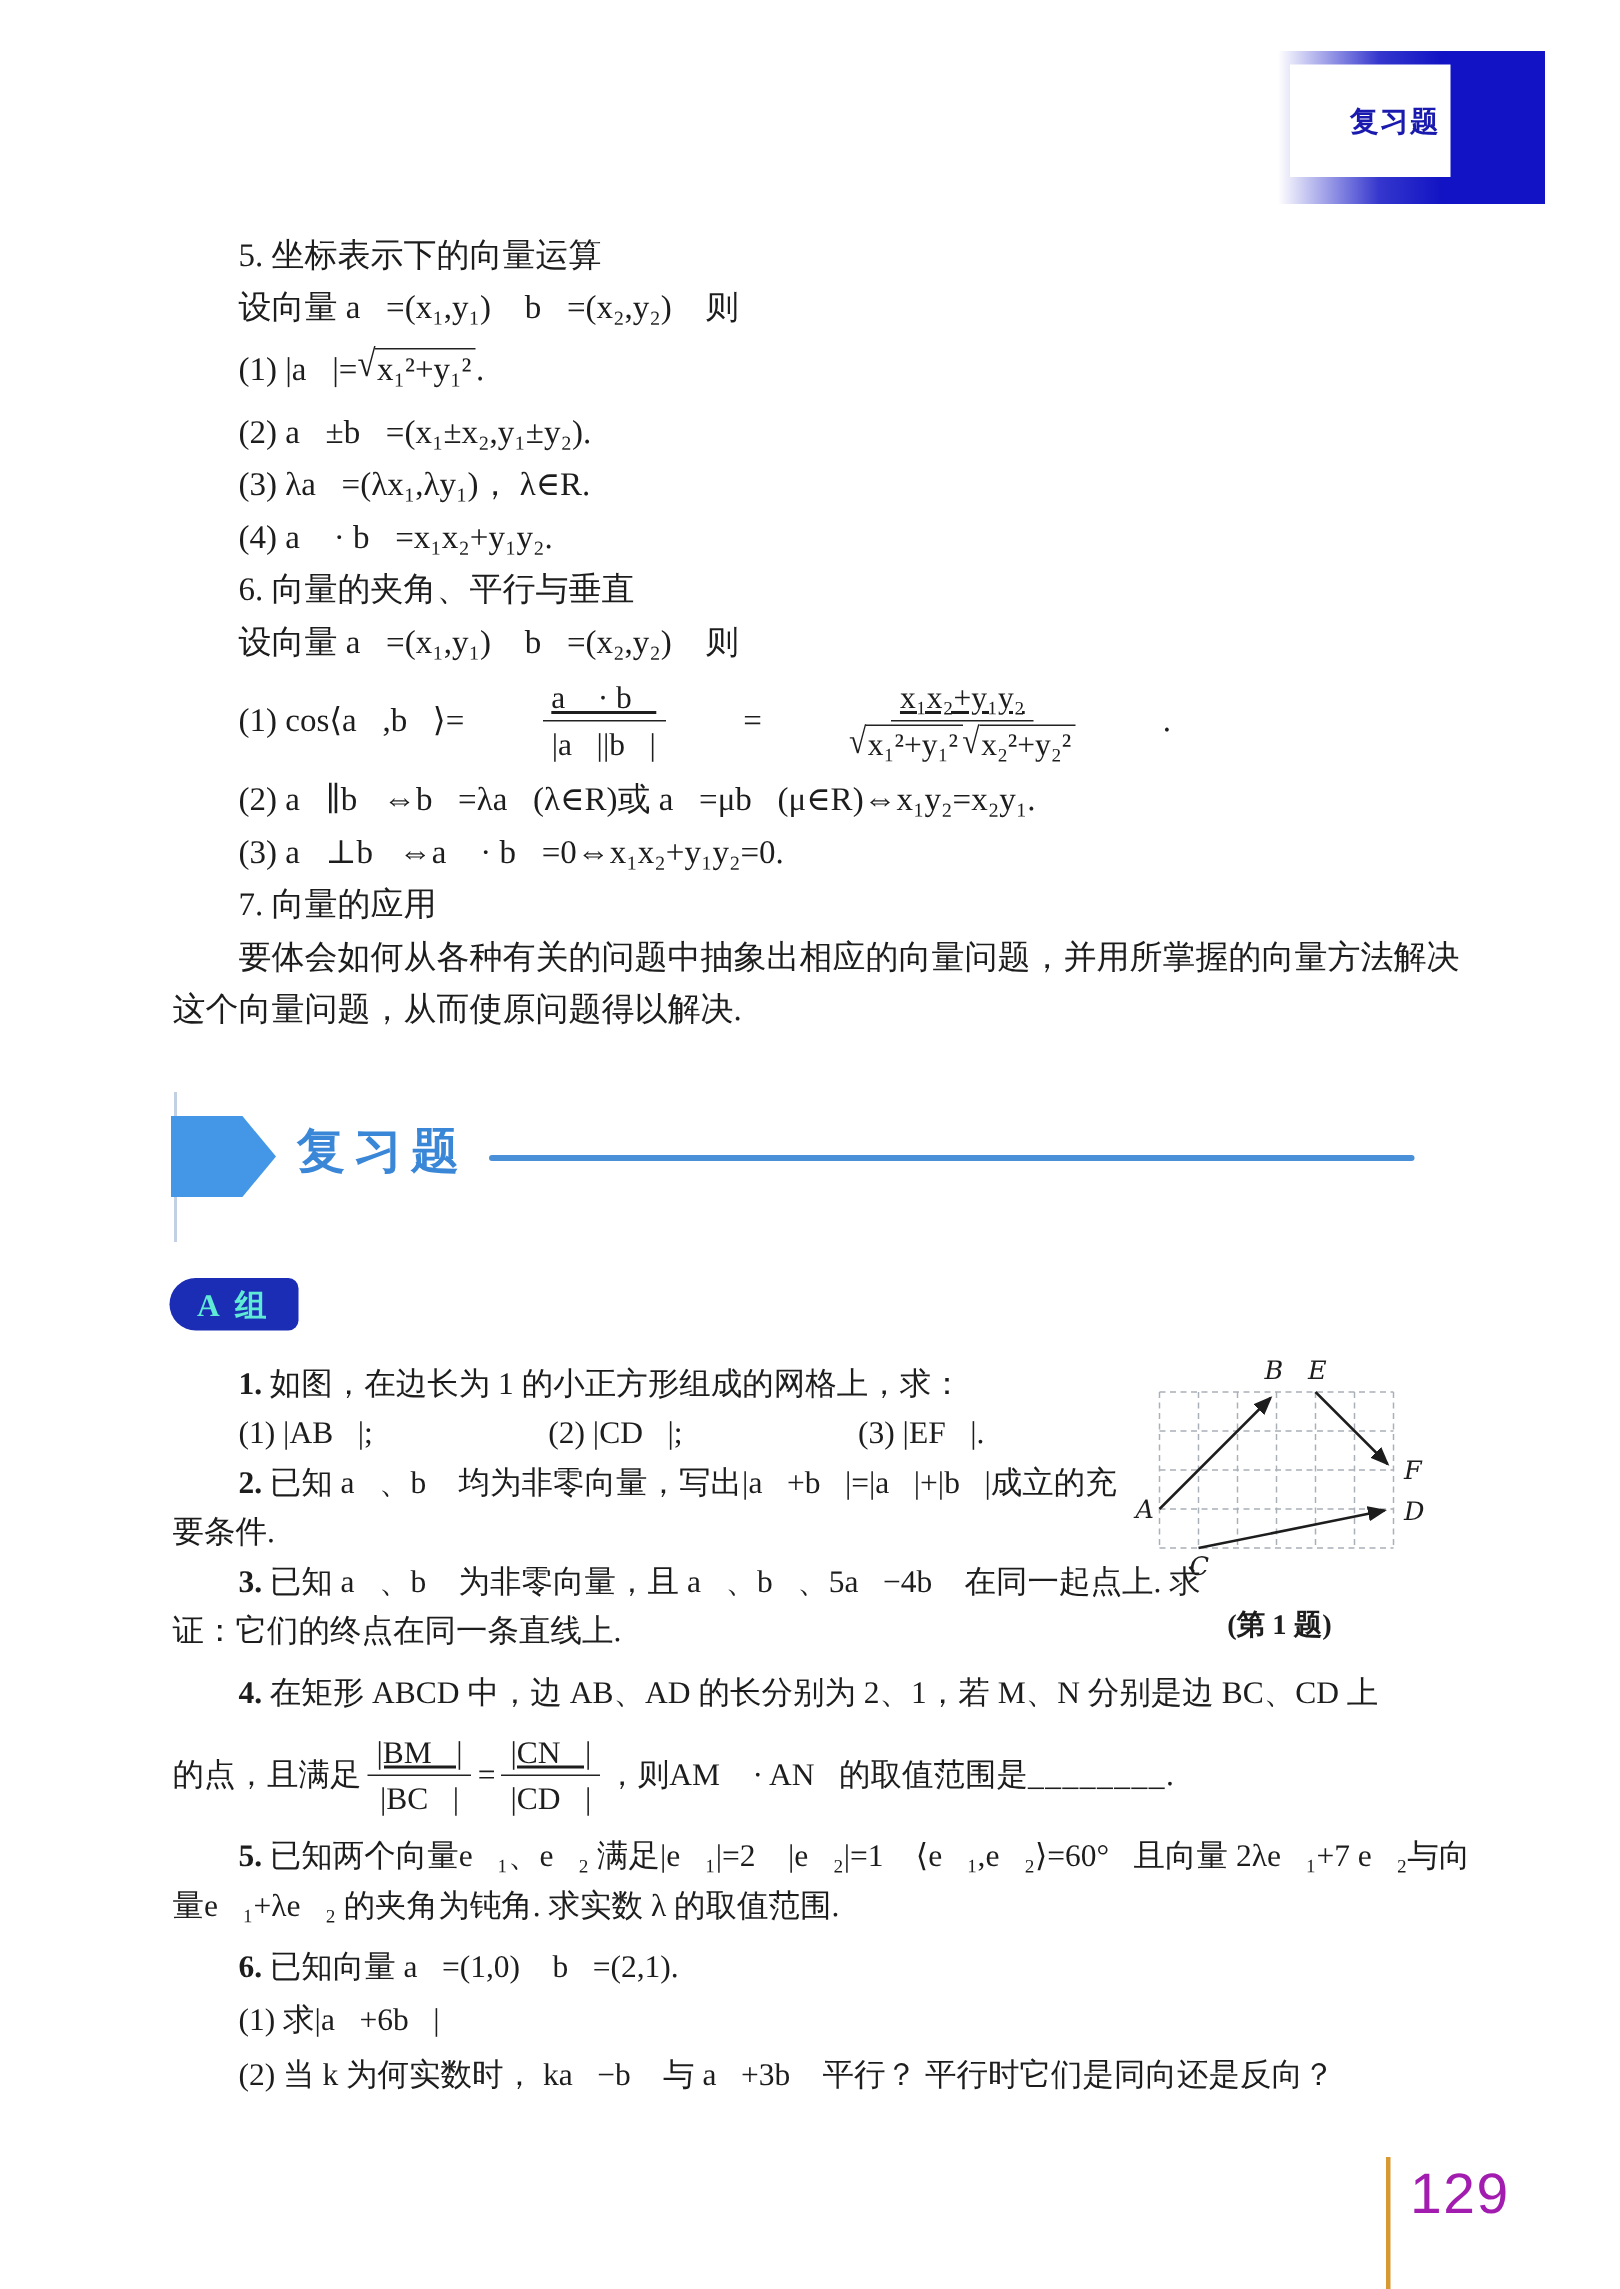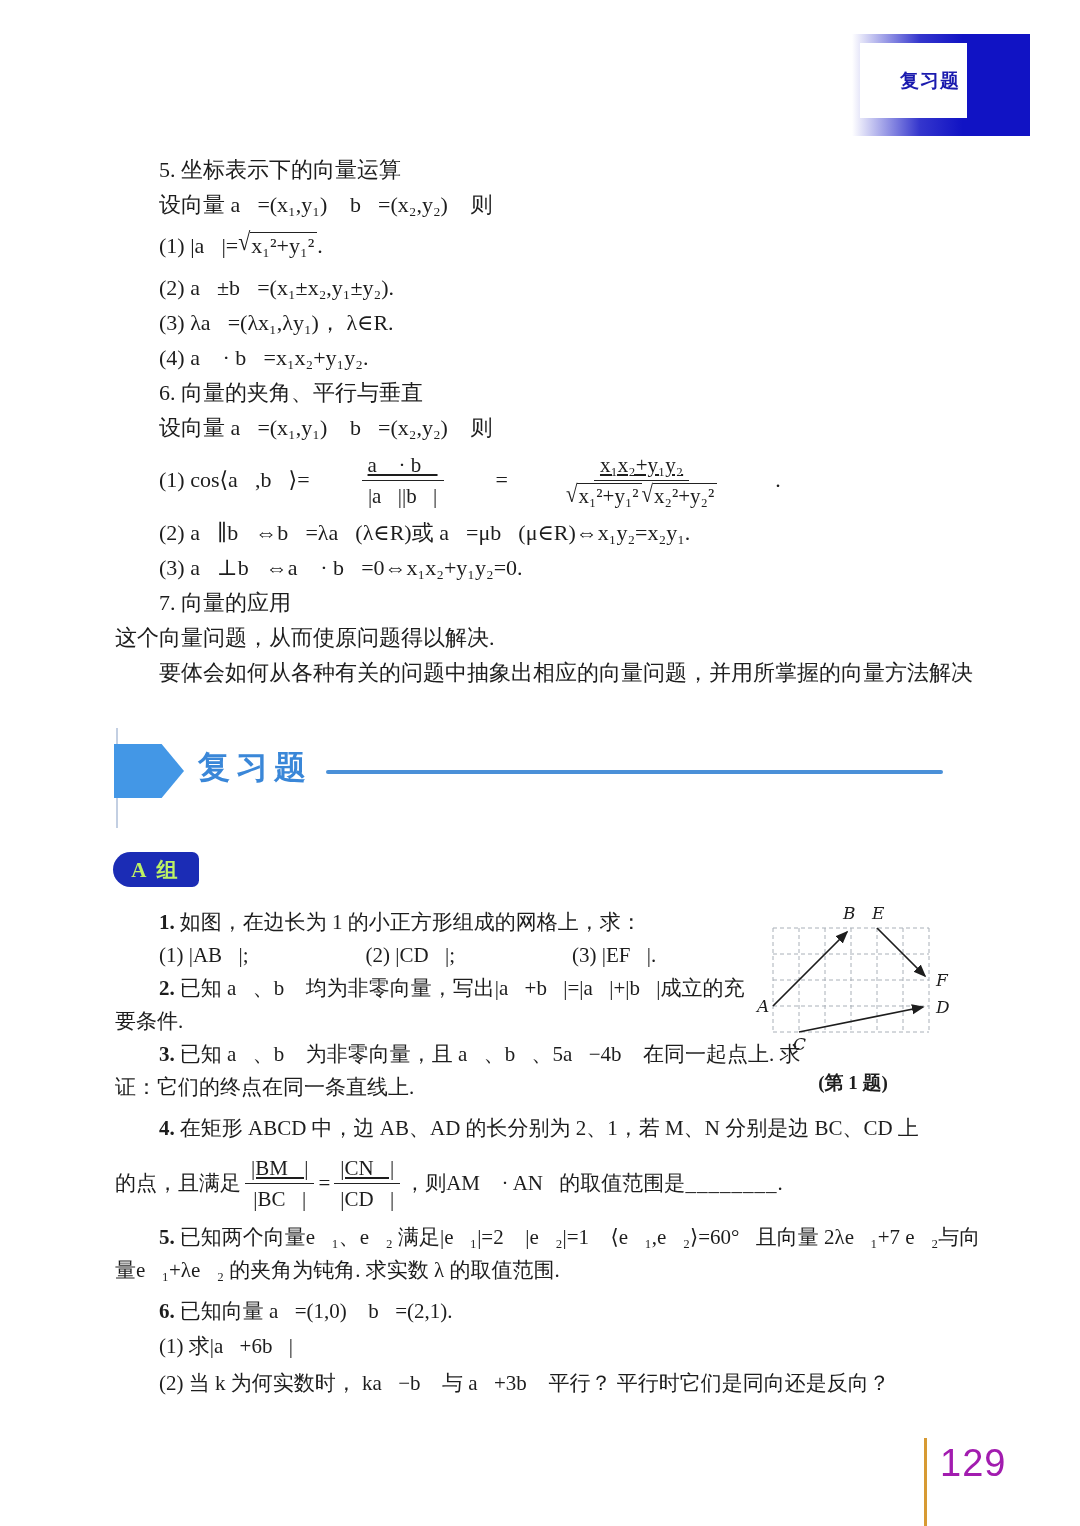--- a/index.html
+++ b/index.html
@@ -34,21 +34,21 @@
   .rev-vline{position:absolute;left:8px;top:-12px;width:2px;height:100px;background:#c3cfe2;}
   .rev-arrow{position:absolute;left:6px;top:4px;width:70px;height:54px;background:#4397e6;
              clip-path:polygon(0 0,68% 0,100% 50%,68% 100%,0 100%);}
   .rev-title{position:absolute;left:90px;top:6px;font-family:"Liberation Sans","DejaVu Sans",sans-serif;
              font-weight:bold;font-size:32px;color:#3a87d8;letter-spacing:6px;}
   .rev-line{position:absolute;left:218px;top:30px;width:617px;height:4px;background:#4a90d8;border-radius:2px;}
 
   
   .badge{position:absolute;left:113px;top:852px;width:86px;height:35px;background:#1b2cb5;
          border-radius:18px 7px 7px 18px;display:flex;align-items:center;justify-content:center;}
-  .badge span{color:#bef264;font-weight:bold;font-size:21px;letter-spacing:3px;}
+  .badge span{color:#5eead4;font-weight:bold;font-size:21px;letter-spacing:3px;}
 
   
   .problems{position:absolute;left:115px;top:906px;width:852px;font-size:21px;}
   .problems .line{line-height:33px;}
   .pnum{font-weight:bold;margin-right:5px;}
   .items-row{display:flex;padding-left:44px;column-gap:117px;line-height:33px;}
   .gap-top{margin-top:8px;}
   .blank{letter-spacing:1px;}
 
   
@@ -92,22 +92,22 @@
       <span class="frac">
           <span class="num">x₁x₂+y₁y₂</span>
           <span class="den"><span class="sqrt"><span class="radical">√</span><span class="rad">x₁²+y₁²</span></span><span class="sqrt"><span class="radical">√</span><span class="rad">x₂²+y₂²</span></span></span>
         </span>
       <span>.</span>
     </div>
     <div class="line ind">(2)  a⃗∥b⃗⇔b⃗=λa⃗(λ∈R)或 a⃗=μb⃗(μ∈R)⇔x₁y₂=x₂y₁.</div>
     <div class="line ind">(3)  a⃗⊥b⃗⇔a⃗ · b⃗=0⇔x₁x₂+y₁y₂=0.</div>
 
     <div class="line ind">7. 向量的应用</div>
+    <div class="line ind">要体会如何从各种有关的问题中抽象出相应的向量问题，并用所掌握的向量方法解决</div>
     <div class="line">这个向量问题，从而使原问题得以解决.</div>
-    <div class="line ind">要体会如何从各种有关的问题中抽象出相应的向量问题，并用所掌握的向量方法解决</div>
   </div>
 
   <div class="rev-header">
     <div class="rev-vline"></div>
     <div class="rev-arrow"></div>
     <div class="rev-title">复习题</div>
     <div class="rev-line"></div>
   </div>
 
   <div class="badge">

